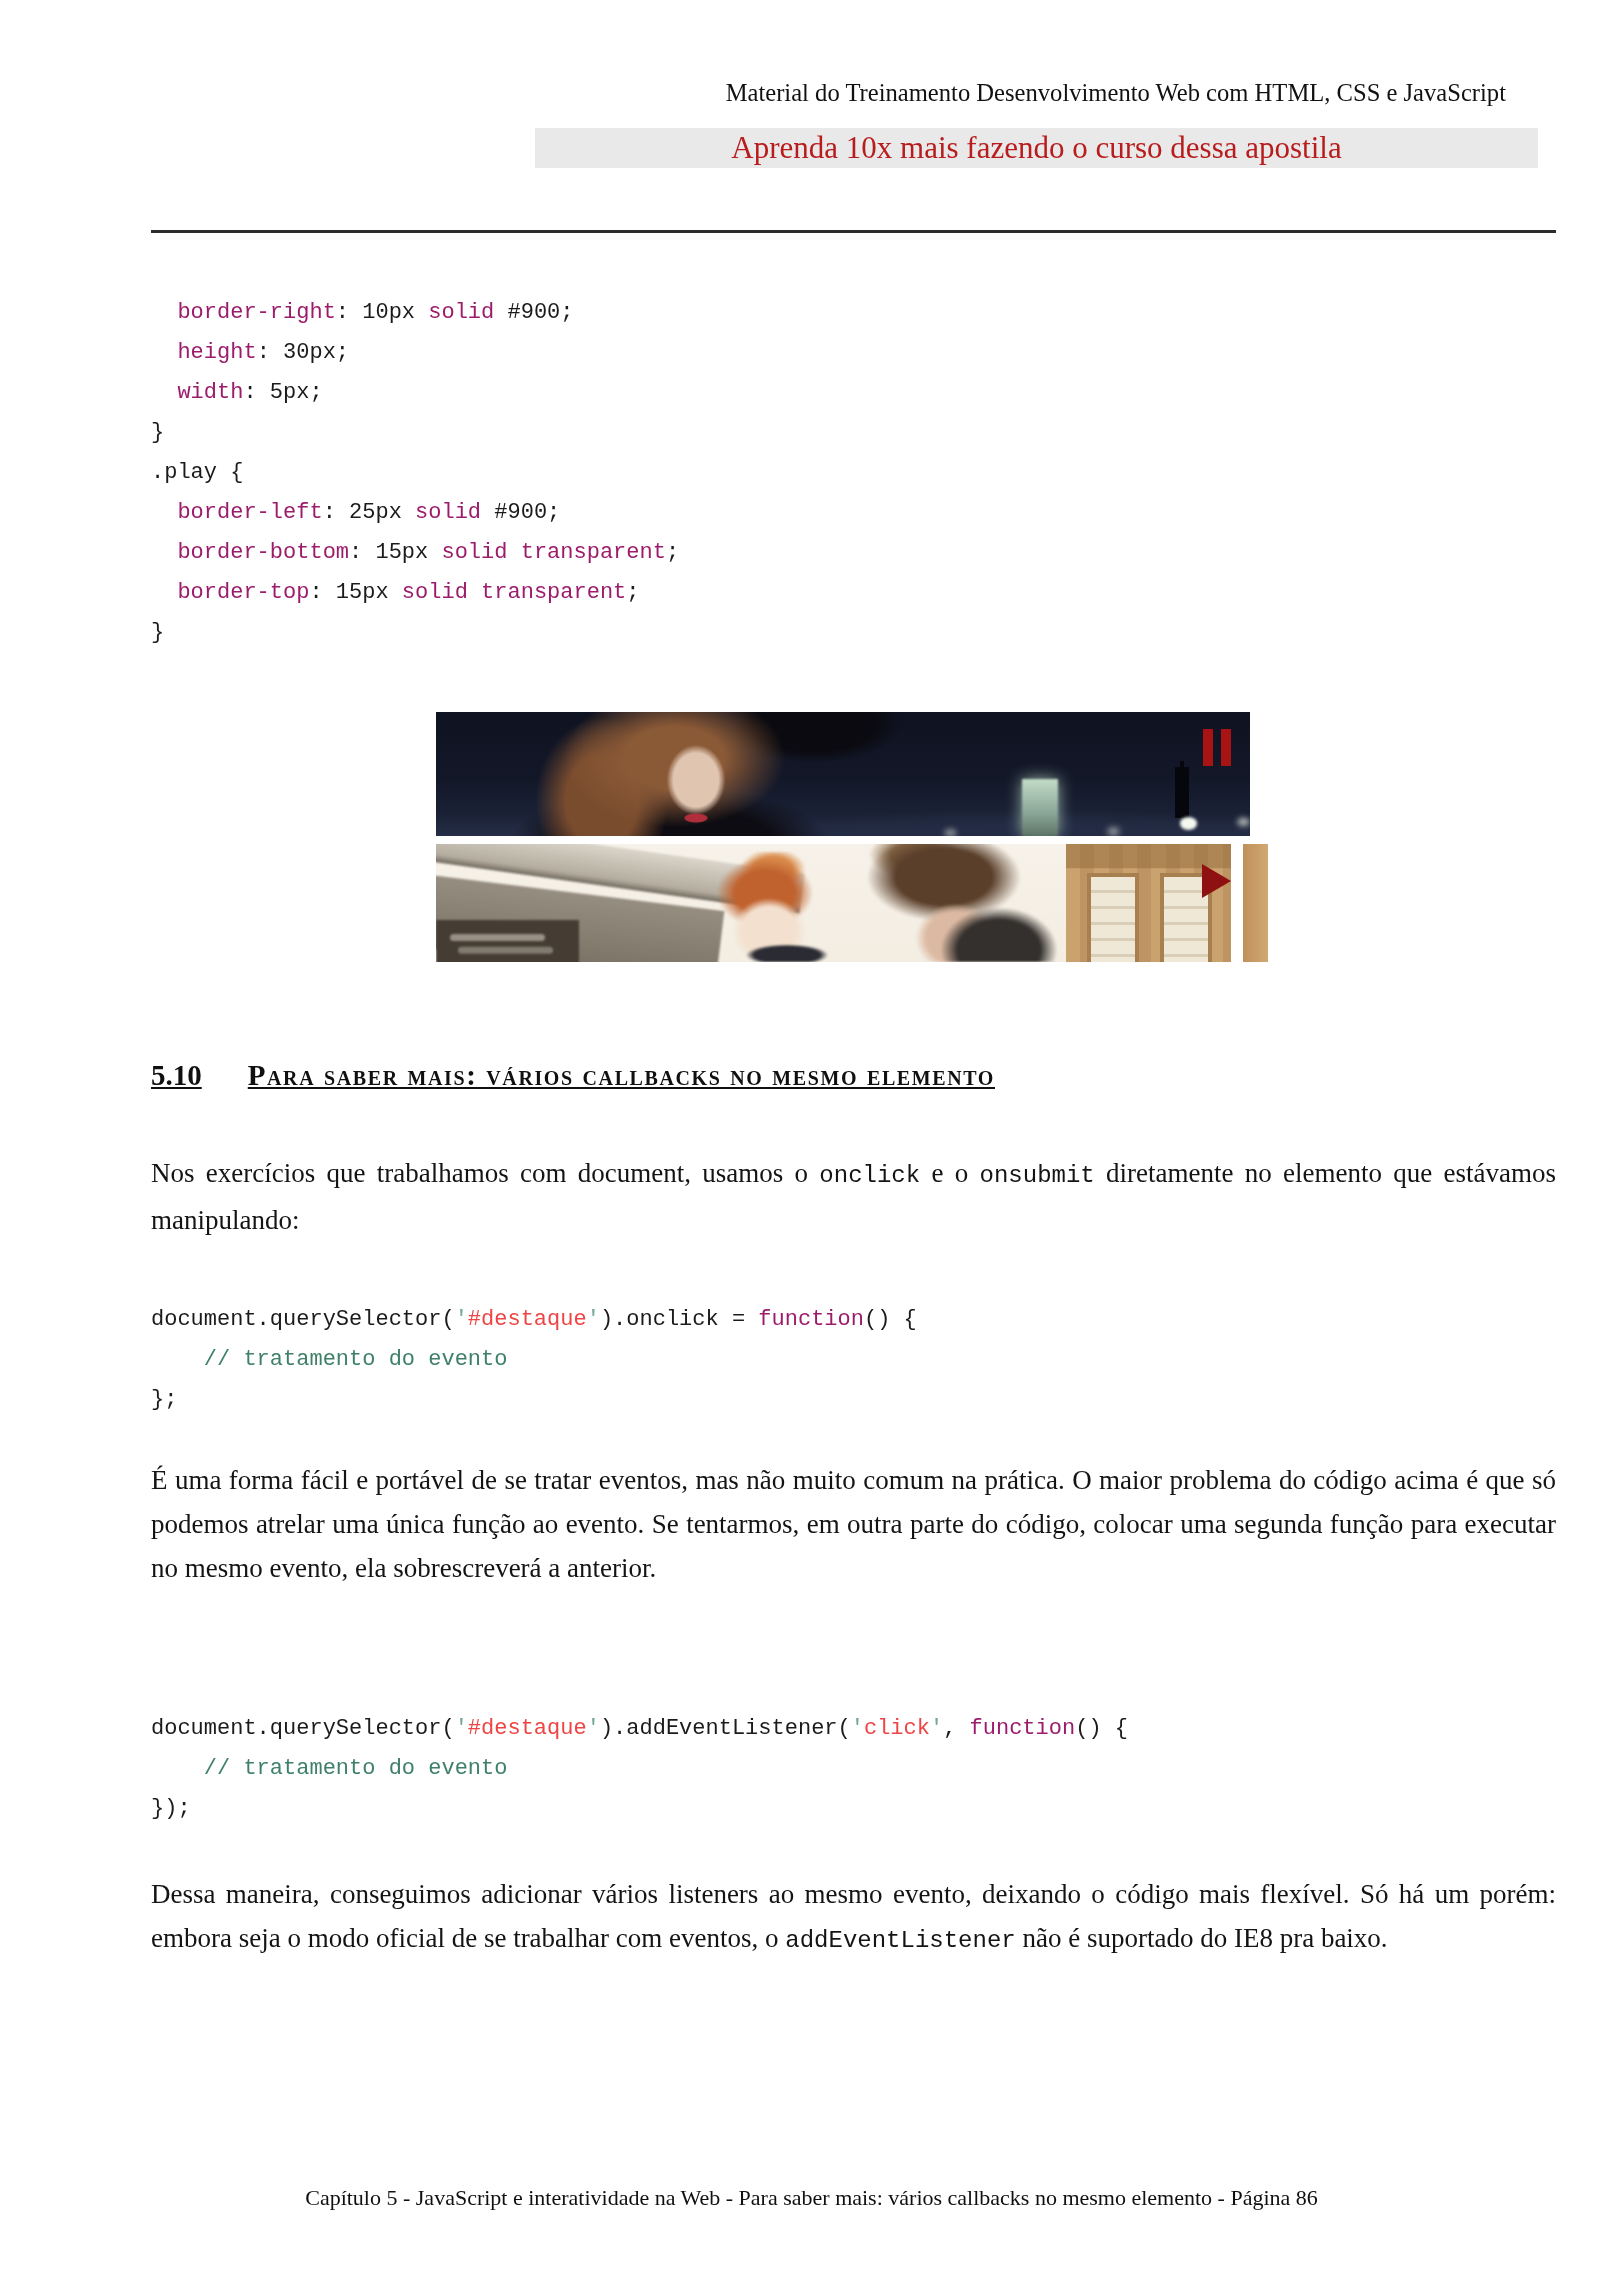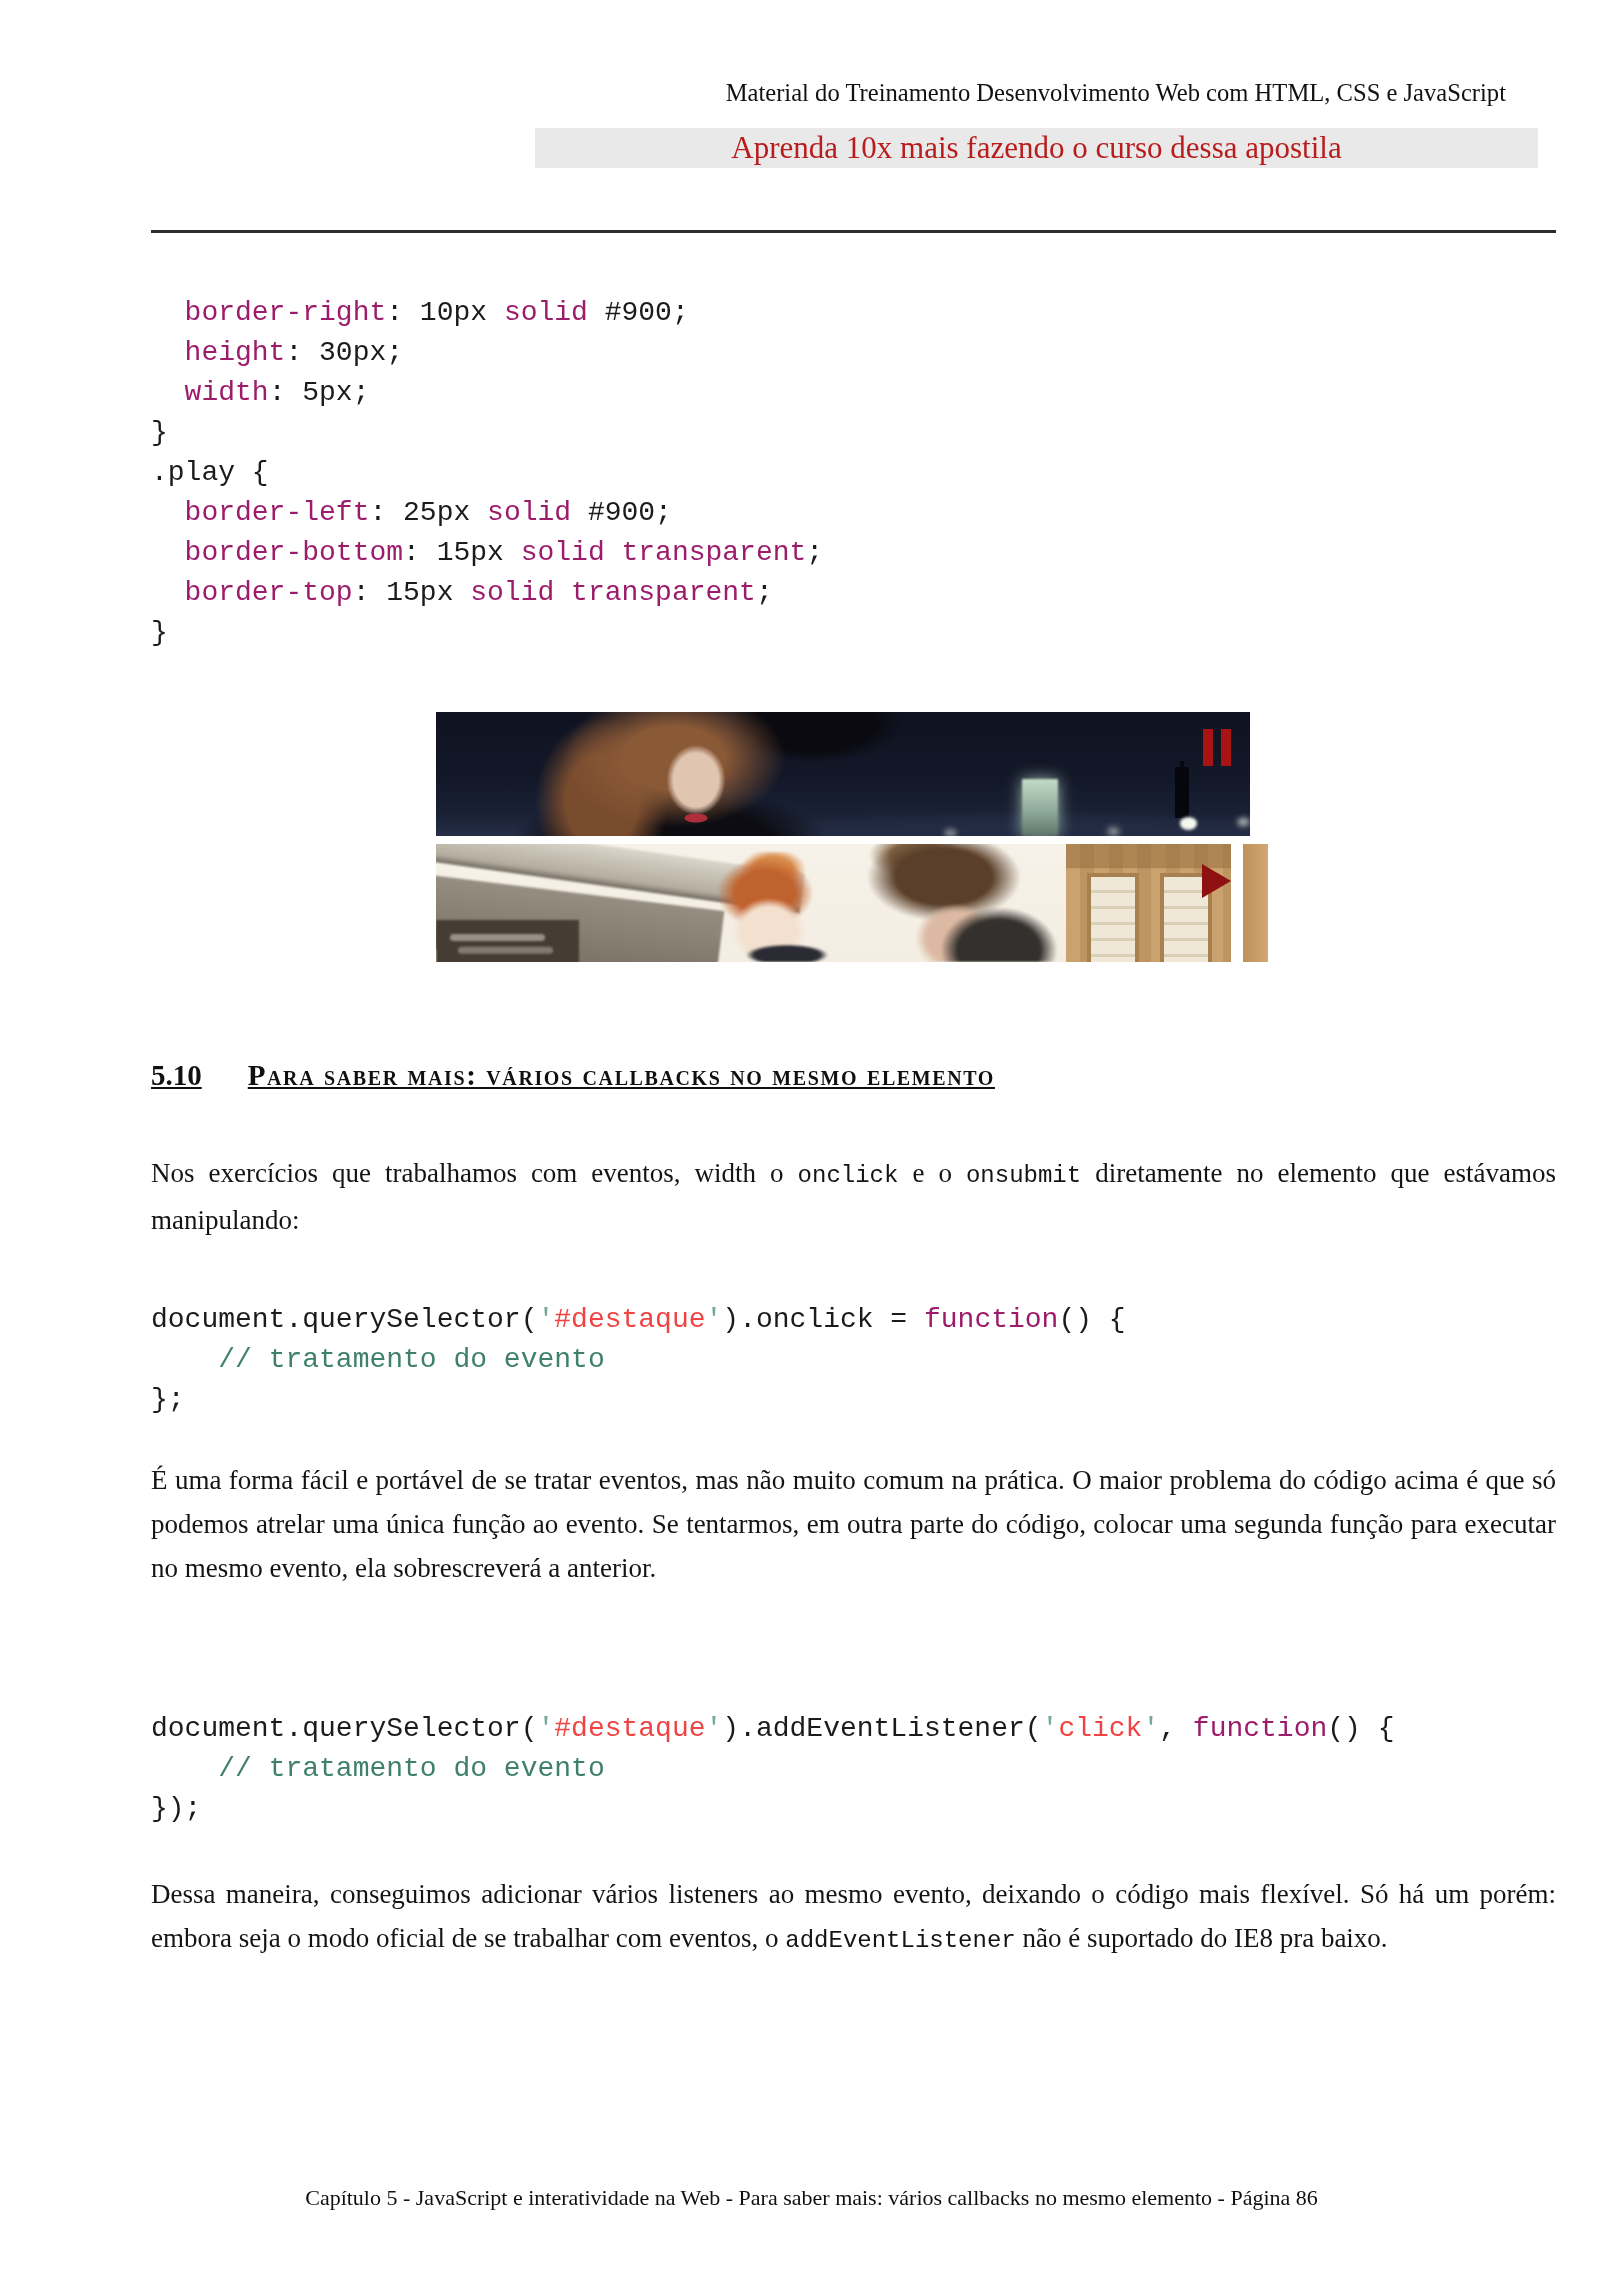--- a/index.html
+++ b/index.html
@@ -13,21 +13,21 @@
               font-size:70px;font-weight:400;letter-spacing:-1.6px;color:#121212;line-height:1;}
   .brand-tagline{position:absolute;left:101px;top:68px;font-family:"Liberation Sans",sans-serif;
               font-size:26px;font-weight:400;color:#1c1c1c;letter-spacing:0.4px;}
   .material-line{position:absolute;top:79px;right:117px;font-size:24.6px;color:#111;}
   .banner{position:absolute;left:535px;top:128px;width:1003px;height:40px;background:#e9e9e9;
           display:flex;align-items:center;justify-content:center;font-size:31px;color:#b91c1c;}
   .rule{position:absolute;left:151px;top:230px;width:1405px;height:3.2px;background:#2d2d2d;}
 
   
   .code{position:absolute;left:151px;margin:0;font-family:"Liberation Mono","DejaVu Sans Mono",monospace;
-        font-size:28px;line-height:40px;color:#1b1b1b;}
+        font-size:22px;line-height:40px;color:#1b1b1b;}
   .code-line{white-space:pre;}
   .tok-kw{color:#9c1c6b;}
   .tok-str{color:#ef4444;}
   .tok-q{color:#75a89a;}
   .tok-com{color:#3f8168;}
 
   
   .para{position:absolute;left:151px;width:1405px;margin:0;font-size:27px;line-height:44px;
         text-align:justify;color:#141414;}
   .tok-mono{font-family:"Liberation Mono","DejaVu Sans Mono",monospace;font-size:24px;}
@@ -135,21 +135,21 @@
         <div class="window w1"></div>
         <div class="window w2"></div>
       </div>
       <div class="photo-c"></div>
       <div class="play-icon"></div>
     </div>
   </div>
 
   <h2 class="section-heading"><span class="num">5.10</span><span>Para saber mais: vários callbacks no mesmo elemento</span></h2>
 
-  <p class="para" style="top:1151px;"><span>Nos exercícios que trabalhamos com eventos, width o </span><span class="tok-mono">onclick</span><span> e o </span><span class="tok-mono">onsubmit</span><span> diretamente no elemento que estávamos manipulando:</span></p>
+  <p class="para" style="top:1151px;"><span>Nos exercícios que trabalhamos com document, usamos o </span><span class="tok-mono">onclick</span><span> e o </span><span class="tok-mono">onsubmit</span><span> diretamente no elemento que estávamos manipulando:</span></p>
 
   <pre class="code" style="top:1300px;"><div class="code-line"><span>document.querySelector(</span><span class="tok-q">'</span><span class="tok-str">#destaque</span><span class="tok-q">'</span><span>).onclick = </span><span class="tok-kw">function</span><span>() {</span></div><div class="code-line"><span>    </span><span class="tok-com">// tratamento do evento</span></div><div class="code-line"><span>};</span></div></pre>
 
   <p class="para" style="top:1458px;"><span>É uma forma fácil e portável de se tratar eventos, mas não muito comum na prática. O maior problema do código acima é que só podemos atrelar uma única função ao evento. Se tentarmos, em outra parte do código, colocar uma segunda função para executar no mesmo evento, ela sobrescreverá a anterior.</span></p>
 
 
   <pre class="code" style="top:1709px;"><div class="code-line"><span>document.querySelector(</span><span class="tok-q">'</span><span class="tok-str">#destaque</span><span class="tok-q">'</span><span>).addEventListener(</span><span class="tok-q">'</span><span class="tok-str">click</span><span class="tok-q">'</span><span>, </span><span class="tok-kw">function</span><span>() {</span></div><div class="code-line"><span>    </span><span class="tok-com">// tratamento do evento</span></div><div class="code-line"><span>});</span></div></pre>
 
   <p class="para" style="top:1872px;"><span>Dessa maneira, conseguimos adicionar vários listeners ao mesmo evento, deixando o código mais flexível. Só há um porém: embora seja o modo oficial de se trabalhar com eventos, o </span><span class="tok-mono">addEventListener</span><span> não é suportado do IE8 pra baixo.</span></p>
 

